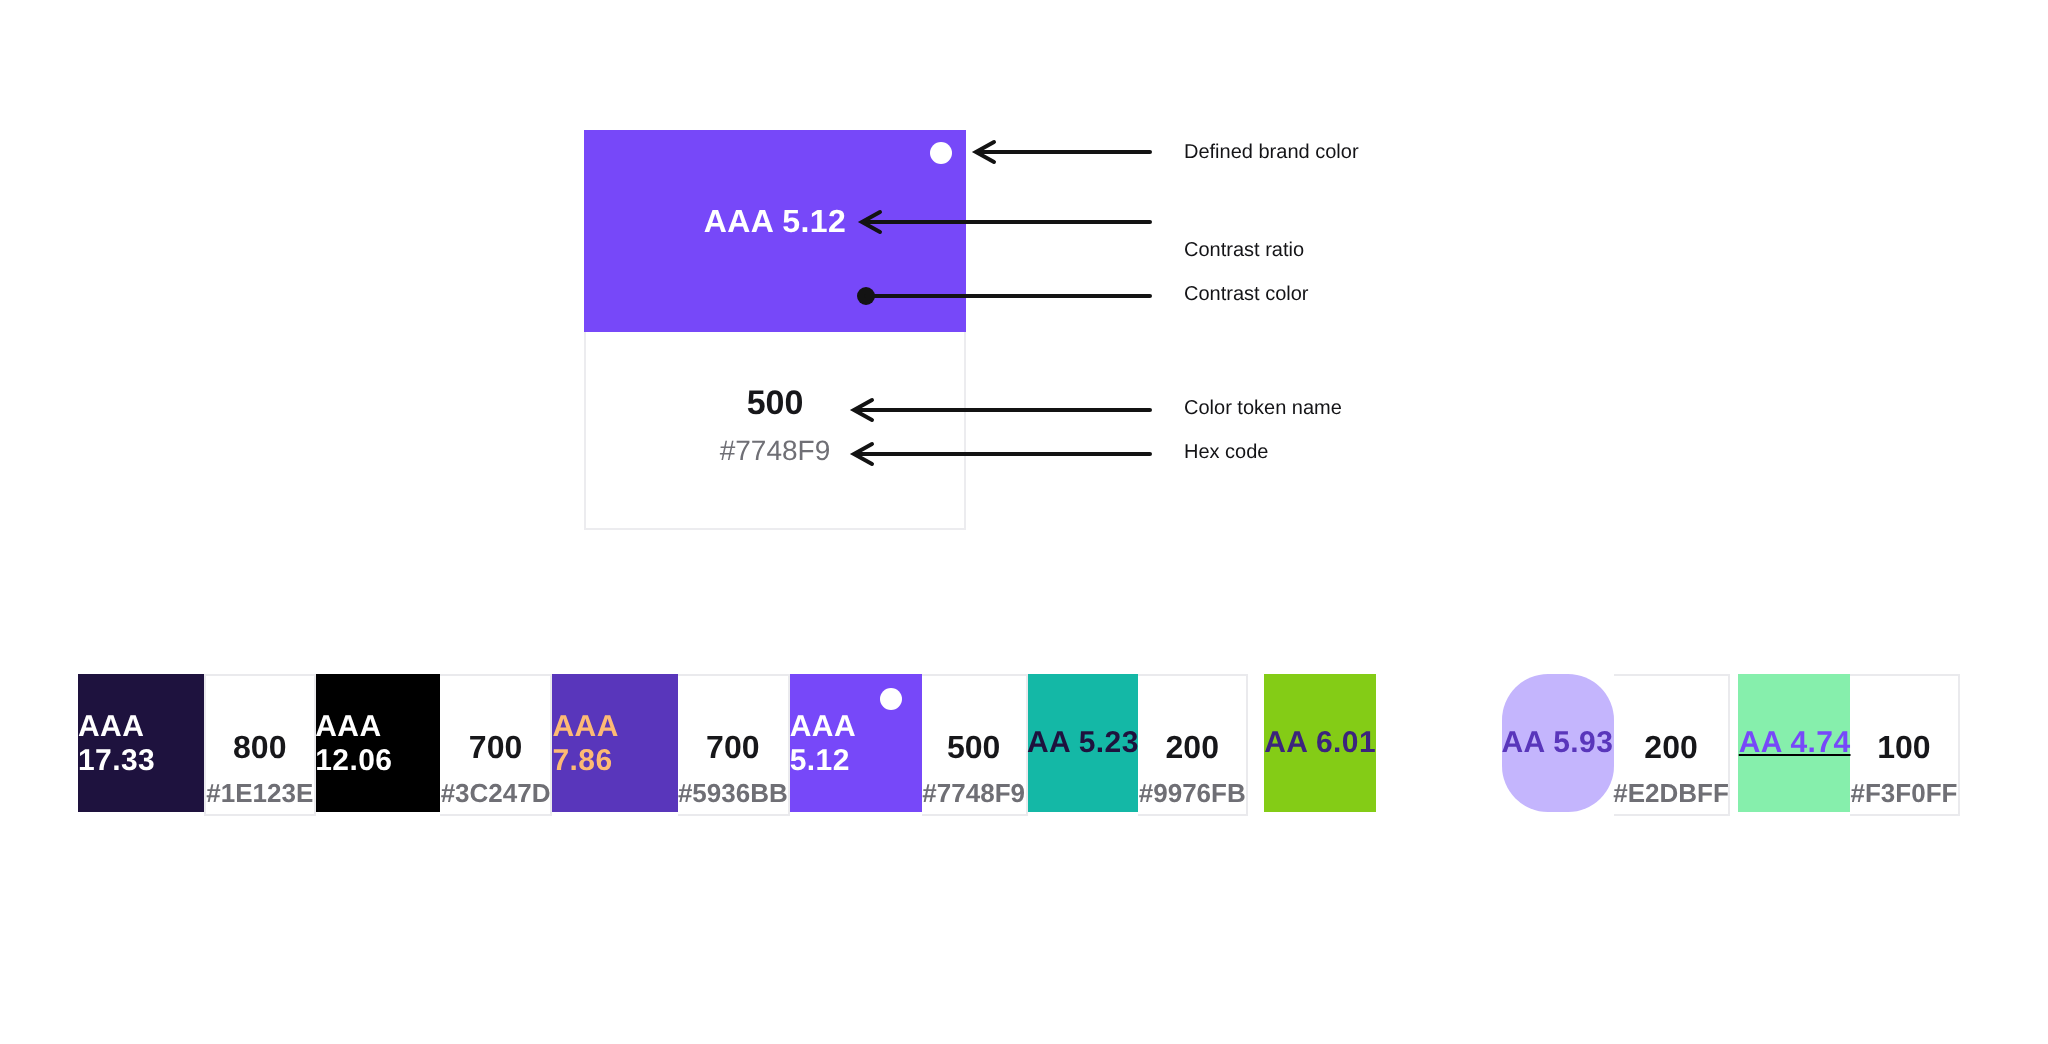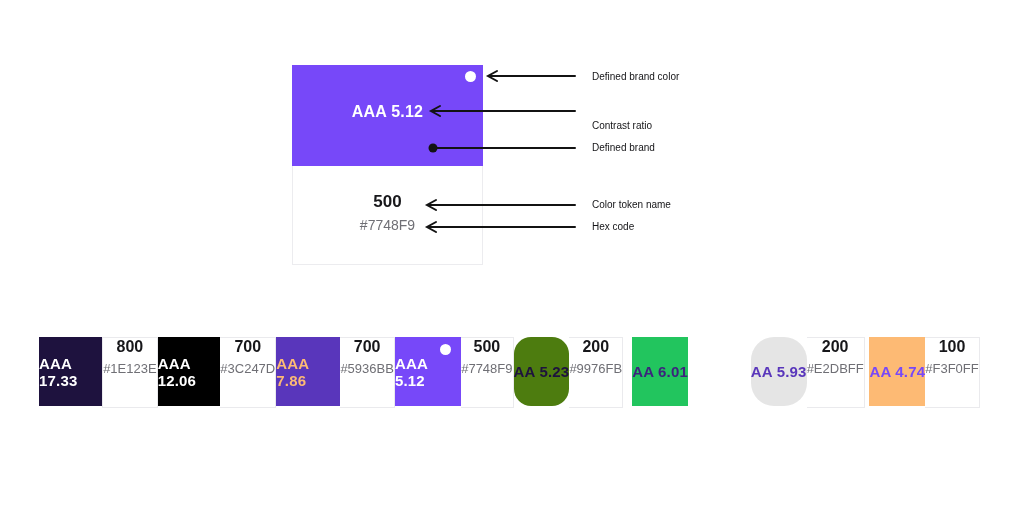--- a/index.html
+++ b/index.html
@@ -112,32 +112,33 @@
     right: 10px;
   }
   .palette-meta {
     box-sizing: border-box;
     height: 71px;
     background: #ffffff;
     border-top: 1px solid #EAEAED;
     border-bottom: 1px solid #EAEAED;
     border-right: 1px solid #EAEAED;
     text-align: center;
-    padding-top: 0;
+    padding-top: 28px;
   }
   .palette-col:first-child .palette-meta { border-left: 1px solid #EAEAED; }
   .palette-token {
     font-size: 16px;
     font-weight: 700;
     color: #17171A;
   }
   .palette-hex {
     margin-top: 5px;
     font-size: 13px;
     color: #6F6F75;
+    font-weight: bold;
   }
 </style>
 </head>
 <body>
 
 <div class="anatomy-card">
   <div class="anatomy-swatch" style="background: rgb(119, 72, 249);">
     <span class="brand-dot"></span>
     <span class="anatomy-contrast">AAA 5.12</span>
   </div>
@@ -165,21 +166,21 @@
     <polyline points="436,200 427,205 436,210"></polyline>
   </g>
   <g>
     <line x1="429" y1="227" x2="575" y2="227"></line>
     <polyline points="436,222 427,227 436,232"></polyline>
   </g>
 </svg>
 
 <div class="annot-label" style="top:67px">Defined brand color</div>
 <div class="annot-label" style="top:116px">Contrast ratio</div>
-<div class="annot-label" style="top:138px">Defined brand</div>
+<div class="annot-label" style="top:138px">Contrast color</div>
 <div class="annot-label" style="top:195px">Color token name</div>
 <div class="annot-label" style="top:217px">Hex code</div>
 
 <div class="palette">
 
   <div class="palette-col">
     <div class="palette-swatch" style="background: rgb(30, 18, 62);">
       <span class="palette-contrast" style="color: rgb(255, 255, 255);">AAA 17.33</span>
     </div>
     <div class="palette-meta">
@@ -213,47 +214,47 @@
       <span class="brand-dot"></span>
       <span class="palette-contrast" style="color: rgb(255, 255, 255);">AAA 5.12</span>
     </div>
     <div class="palette-meta">
       <div class="palette-token">500</div>
       <div class="palette-hex">#7748F9</div>
     </div>
   </div>
 
   <div class="palette-col">
-    <div class="palette-swatch" style="background: #4d7c0f; border-radius: 17px;">
+    <div class="palette-swatch" style="background: #14b8a6;">
       <span class="palette-contrast" style="color: rgb(30, 18, 62);">AA 5.23</span>
     </div>
     <div class="palette-meta">
       <div class="palette-token">200</div>
       <div class="palette-hex">#9976FB</div>
     </div>
   </div>
 
   <div class="palette-col">
-    <div class="palette-swatch" style="background: #22c55e;">
+    <div class="palette-swatch" style="background: #84cc16;">
       <span class="palette-contrast" style="color: rgb(60, 36, 125);">AA 6.01</span>
     </div>
   </div>
 
   <div class="palette-col">
-    <div class="palette-swatch" style="background: #e5e5e5; border-radius: 23px;">
+    <div class="palette-swatch" style="background: #c4b5fd; border-radius: 23px;">
       <span class="palette-contrast" style="color: rgb(89, 54, 187);">AA 5.93</span>
     </div>
     <div class="palette-meta">
       <div class="palette-token">200</div>
       <div class="palette-hex">#E2DBFF</div>
     </div>
   </div>
 
   <div class="palette-col">
-    <div class="palette-swatch" style="background: #fdba74;">
+    <div class="palette-swatch" style="background: #86efac; text-decoration: underline;">
       <span class="palette-contrast" style="color: rgb(119, 72, 249);">AA 4.74</span>
     </div>
     <div class="palette-meta">
       <div class="palette-token">100</div>
       <div class="palette-hex">#F3F0FF</div>
     </div>
   </div>
 
 </div>
 

